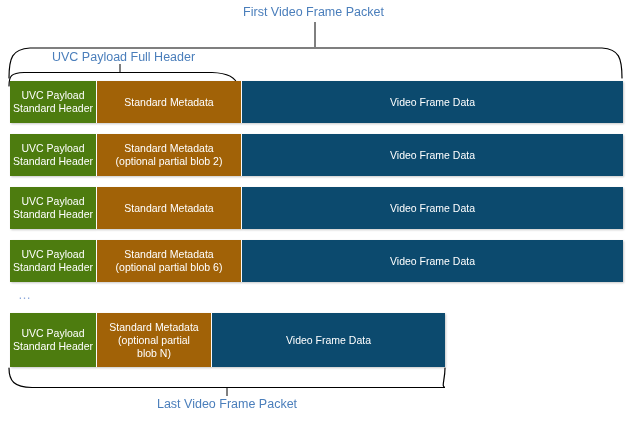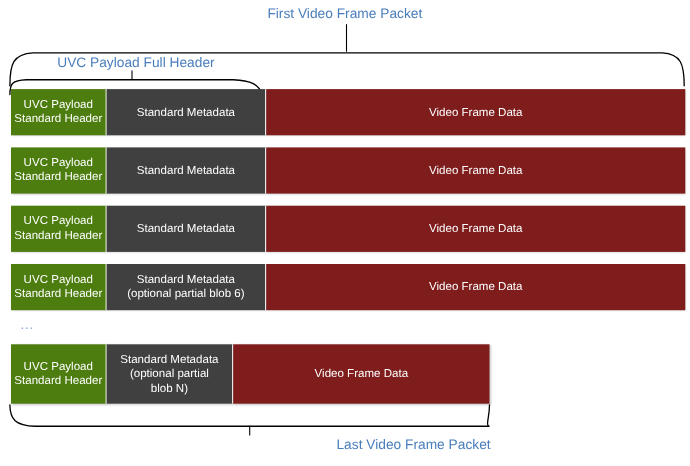--- a/index.html
+++ b/index.html
@@ -39,21 +39,21 @@
   }
   #header-callout-label {
     left: 52px;
     top: 50px;
     text-align: right;
   }
   #bottom-callout-label {
     left: 8px;
     top: 397px;
     width: 438px;
-    text-align: right;
+    text-align: center;
   }
 
   
   .packet-row {
     position: absolute;
     height: 42px;
     display: flex;
     box-sizing: border-box;
   }
   .packet-row.full {
@@ -79,25 +79,25 @@
     border-right: 1px solid #ffffff;
     box-shadow: 1px 1px 2px rgba(0,0,0,0.22);
   }
   .seg:last-child { border-right: none; }
 
   .seg-header {
     background: #4d7c0f;
     flex: 0 0 87px;
   }
   .seg-meta {
-    background: #404040;
+    background: #a16207;
     flex: 0 0 145px;
   }
   .seg-data {
-    background: #7f1d1d;
+    background: #0c4a6e;
     flex: 1 1 auto;
   }
   .packet-row.last .seg-meta { flex: 0 0 115px; }
 
   
   #ellipsis {
     position: absolute;
     left: 18px;
     top: 288px;
     color: #8FAADC;
@@ -158,20 +158,21 @@
   <div class="packet-row full" style="top:134px;">
     <div class="seg seg-header">
       <span>
         <span>UVC Payload</span><br>
         <span>Standard Header</span>
       </span>
     </div>
     <div class="seg seg-meta">
       <span>
         <span>Standard Metadata</span><br>
+        <span>(optional partial blob 2)</span>
       </span>
     </div>
     <div class="seg seg-data">Video Frame Data</div>
   </div>
 
   <div class="packet-row full" style="top:187px;">
     <div class="seg seg-header">
       <span>
         <span>UVC Payload</span><br>
         <span>Standard Header</span>

